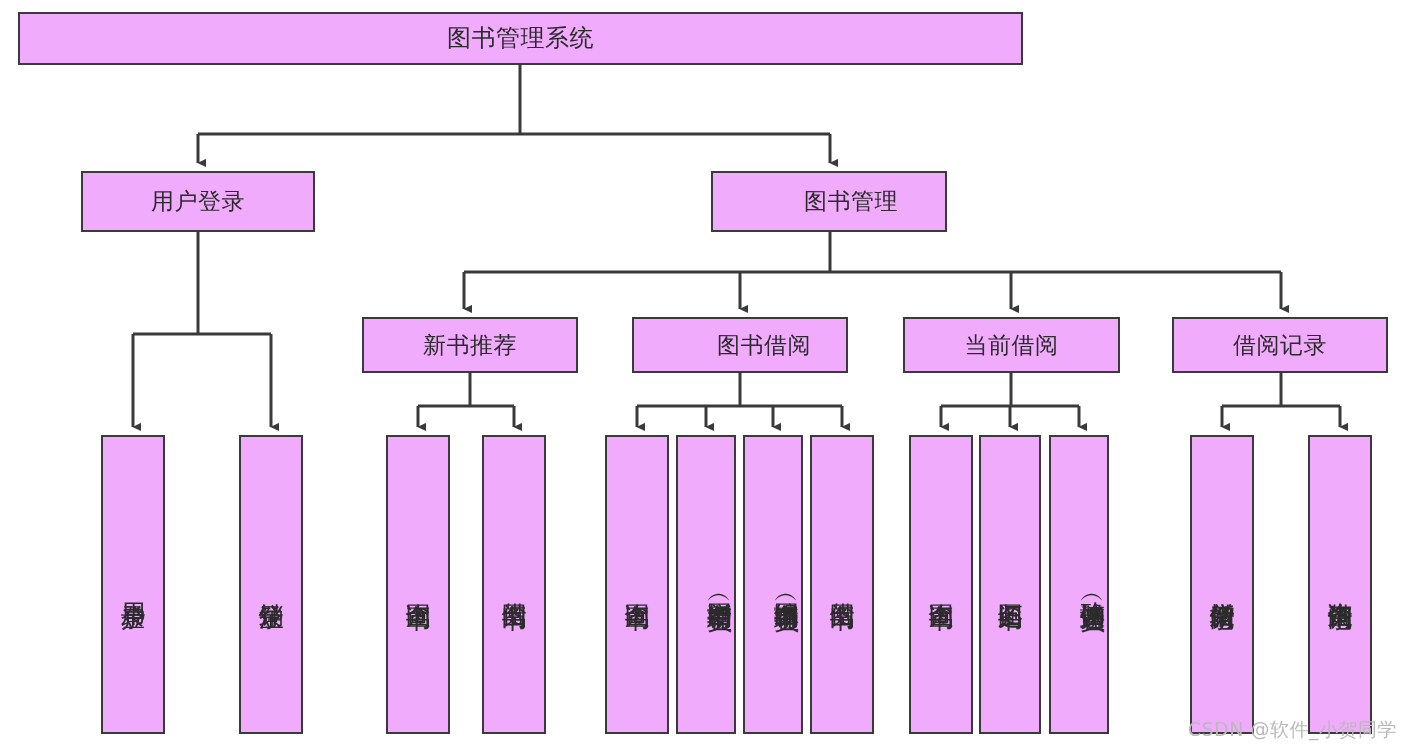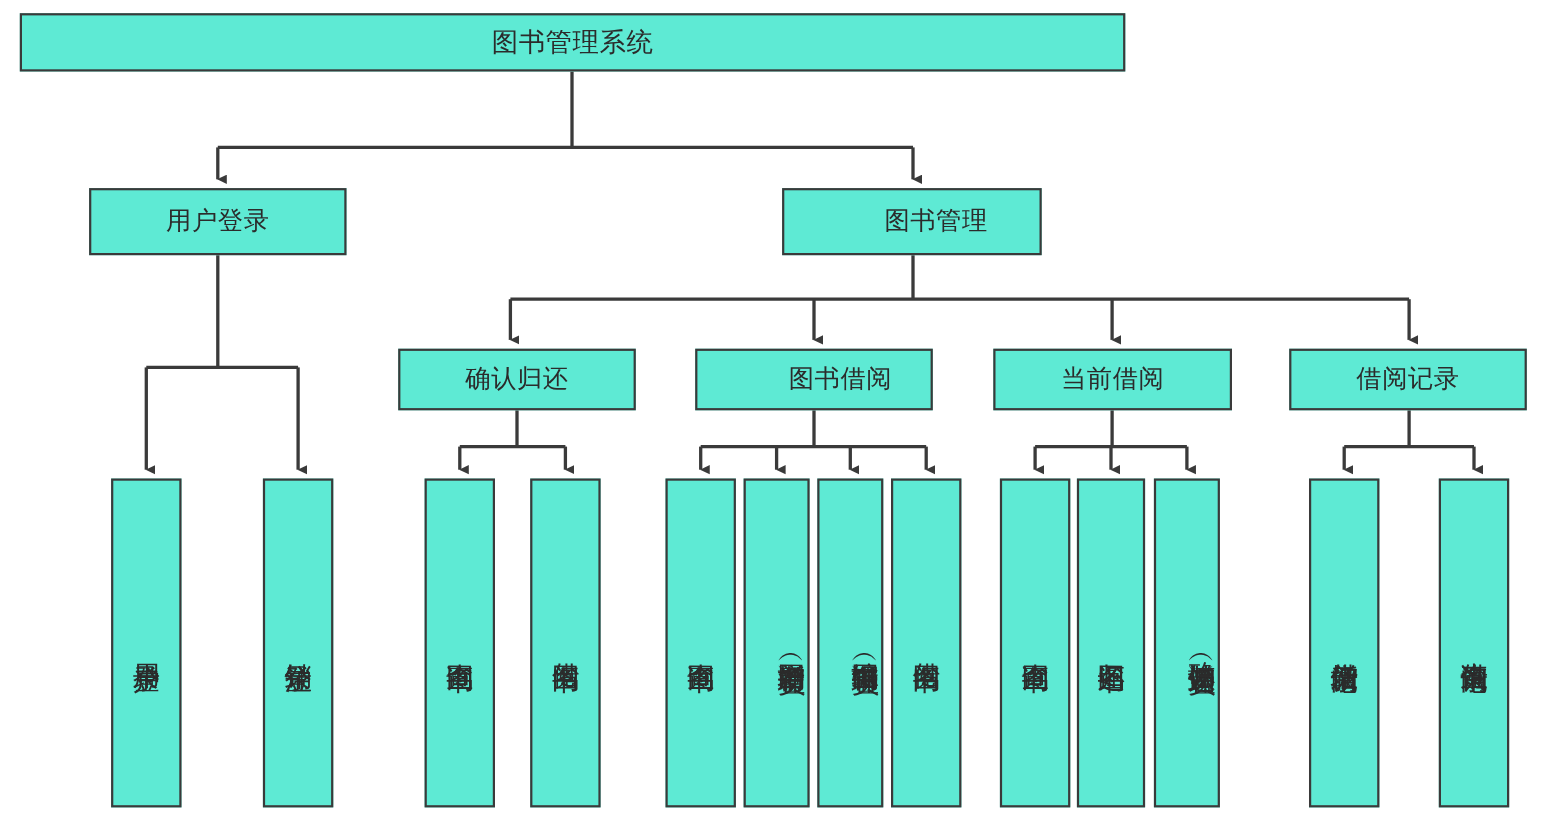--- a/index.html
+++ b/index.html
@@ -22,21 +22,21 @@
     position: absolute;
     left: 0;
     top: 0;
     width: 1405px;
     height: 747px;
   }
   .node {
     position: absolute;
     box-sizing: border-box;
     border: 2.5px solid #3a3a3a;
-    background: #5eead4;
+    background: #f0abfc;
     display: flex;
     align-items: center;
     justify-content: center;
     color: #2b2b2b;
     text-align: center;
     z-index: 2;
   }
   .node-h {
     font-size: 23px;
     line-height: 1.15;
@@ -138,21 +138,21 @@
   </div>
 
   <div class="node node-h" style="left:81px; top:171px; width:234px; height:61px;">
     <span>用户登录</span>
   </div>
   <div class="node node-h" style="left:711px; top:171px; width:236px; height:61px;padding-left:44px;">
     <span>图书管理</span>
   </div>
 
   <div class="node node-h" style="left:362px; top:317px; width:216px; height:56px;">
-    <span>确认归还</span>
+    <span>新书推荐</span>
   </div>
   <div class="node node-h" style="left:632px; top:317px; width:216px; height:56px;padding-left:48px;">
     <span>图书借阅</span>
   </div>
   <div class="node node-h" style="left:1172px; top:317px; width:216px; height:56px;">
     <span>借阅记录</span>
   </div>
   <div class="node node-h" style="left:903px; top:317px; width:217px; height:56px;">
     <span>当前借阅</span>
   </div>
@@ -194,13 +194,14 @@
     <span class="vlabel">确认归还（管理员）</span>
   </div>
 
   <div class="node node-v mid-text" style="left:1190px; top:435px; width:64px; height:299px;">
     <span class="vlabel">新增借阅记录</span>
   </div>
   <div class="node node-v mid-text" style="left:1308px; top:435px; width:64px; height:299px;">
     <span class="vlabel">查询借阅记录</span>
   </div>
 
+  <div id="watermark">CSDN @软件_小贺同学</div>
 </div>
 
 </body></html>

